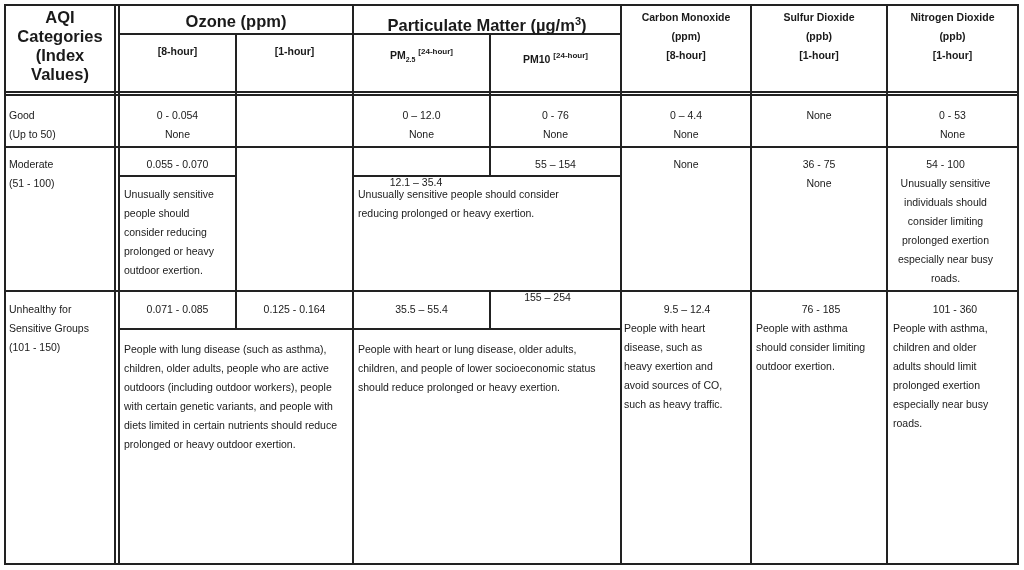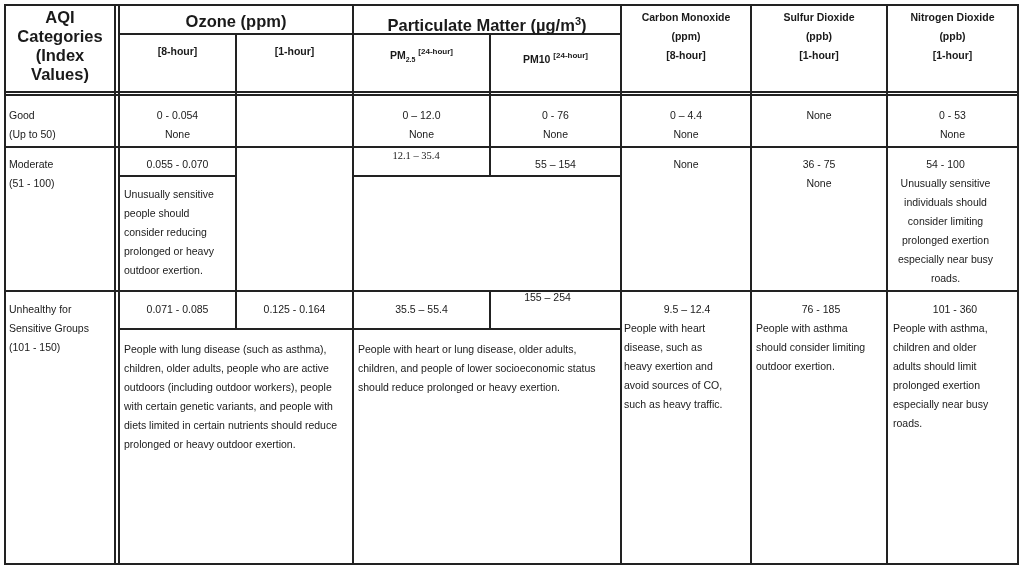--- a/index.html
+++ b/index.html
@@ -129,22 +129,26 @@
     <div>(51 - 100)</div>
   </div>
   <div class="cell center" style="left:120px; top:155px; width:115px;">0.055 - 0.070</div>
   <div class="cell txt" style="left:120px; top:185px; width:115px;">
     <div>Unusually sensitive</div>
     <div>people should</div>
     <div>consider reducing</div>
     <div>prolonged or heavy</div>
     <div>outdoor exertion.</div>
   </div>
-  <div class="cell center" style="left:354px; top:146px; width:124px;font-family:Liberation Serif, serif;">12.1 – 35.4</div>
+  <div class="cell center" style="left:354px; top:173px; width:124px;">12.1 – 35.4</div>
   <div class="cell center" style="left:491px; top:155px; width:129px;">55 – 154</div>
+  <div class="cell txt" style="left:354px; top:185px; width:266px;">
+    <div>Unusually sensitive people should consider</div>
+    <div>reducing prolonged or heavy exertion.</div>
+  </div>
   <div class="cell center" style="left:622px; top:155px; width:128px;">
     <div>None</div>
   </div>
   <div class="cell center" style="left:752px; top:155px; width:134px;">
     <div>36 - 75</div>
     <div>None</div>
   </div>
   <div class="cell center" style="left:888px; top:155px; width:115px;">
     <div>54 - 100</div>
     <div>Unusually sensitive</div>

